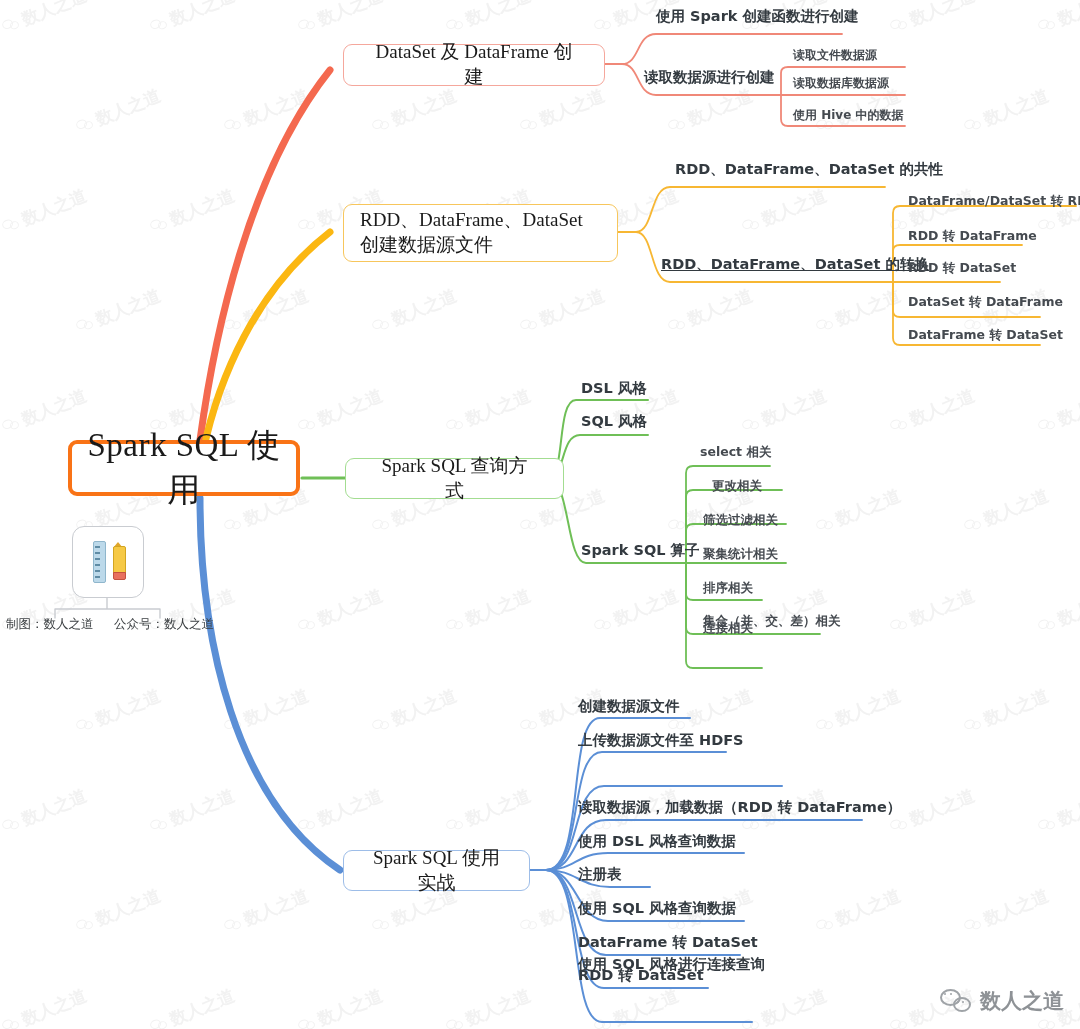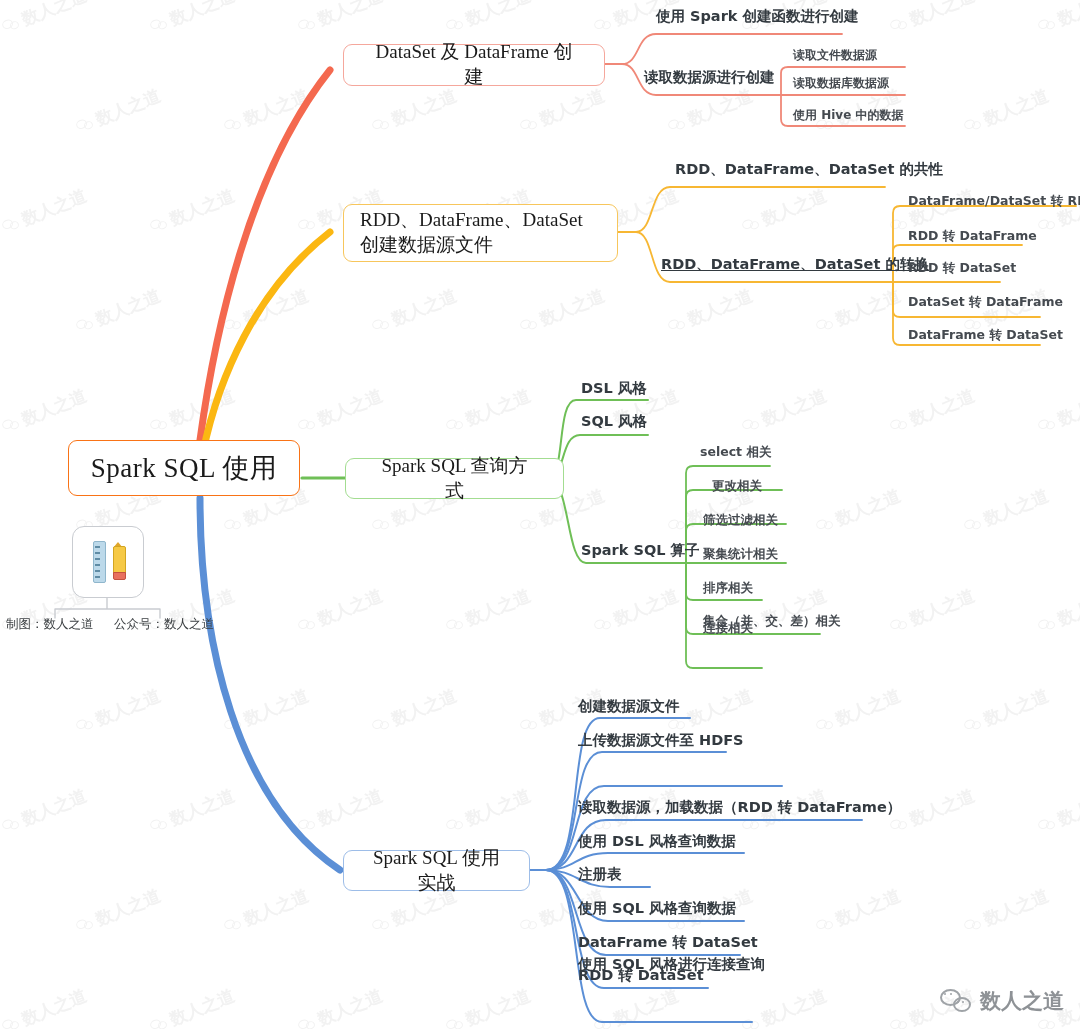--- a/index.html
+++ b/index.html
@@ -46,22 +46,22 @@
     position:absolute;z-index:3;
     box-sizing:border-box;
     background:#ffffff;
     border-radius:9px;
     display:flex;align-items:center;justify-content:center;
     text-align:center;
     font-family:"Liberation Serif","DejaVu Serif",serif;
     color:#1a1a1a;
   }
   .node.root{
-    border:1px solid #f97316;
-    font-size:27px;
+    border:4px solid #f97316;
+    font-size:33px;
     letter-spacing:0.5px;
     align-items:center;
   }
   .node.lvl1{
     border:1px solid;
     font-size:19px;
     line-height:1.3;
     padding:4px 28px;
   }
   .node.lvl1.red{border-color:#f5a79c;}

